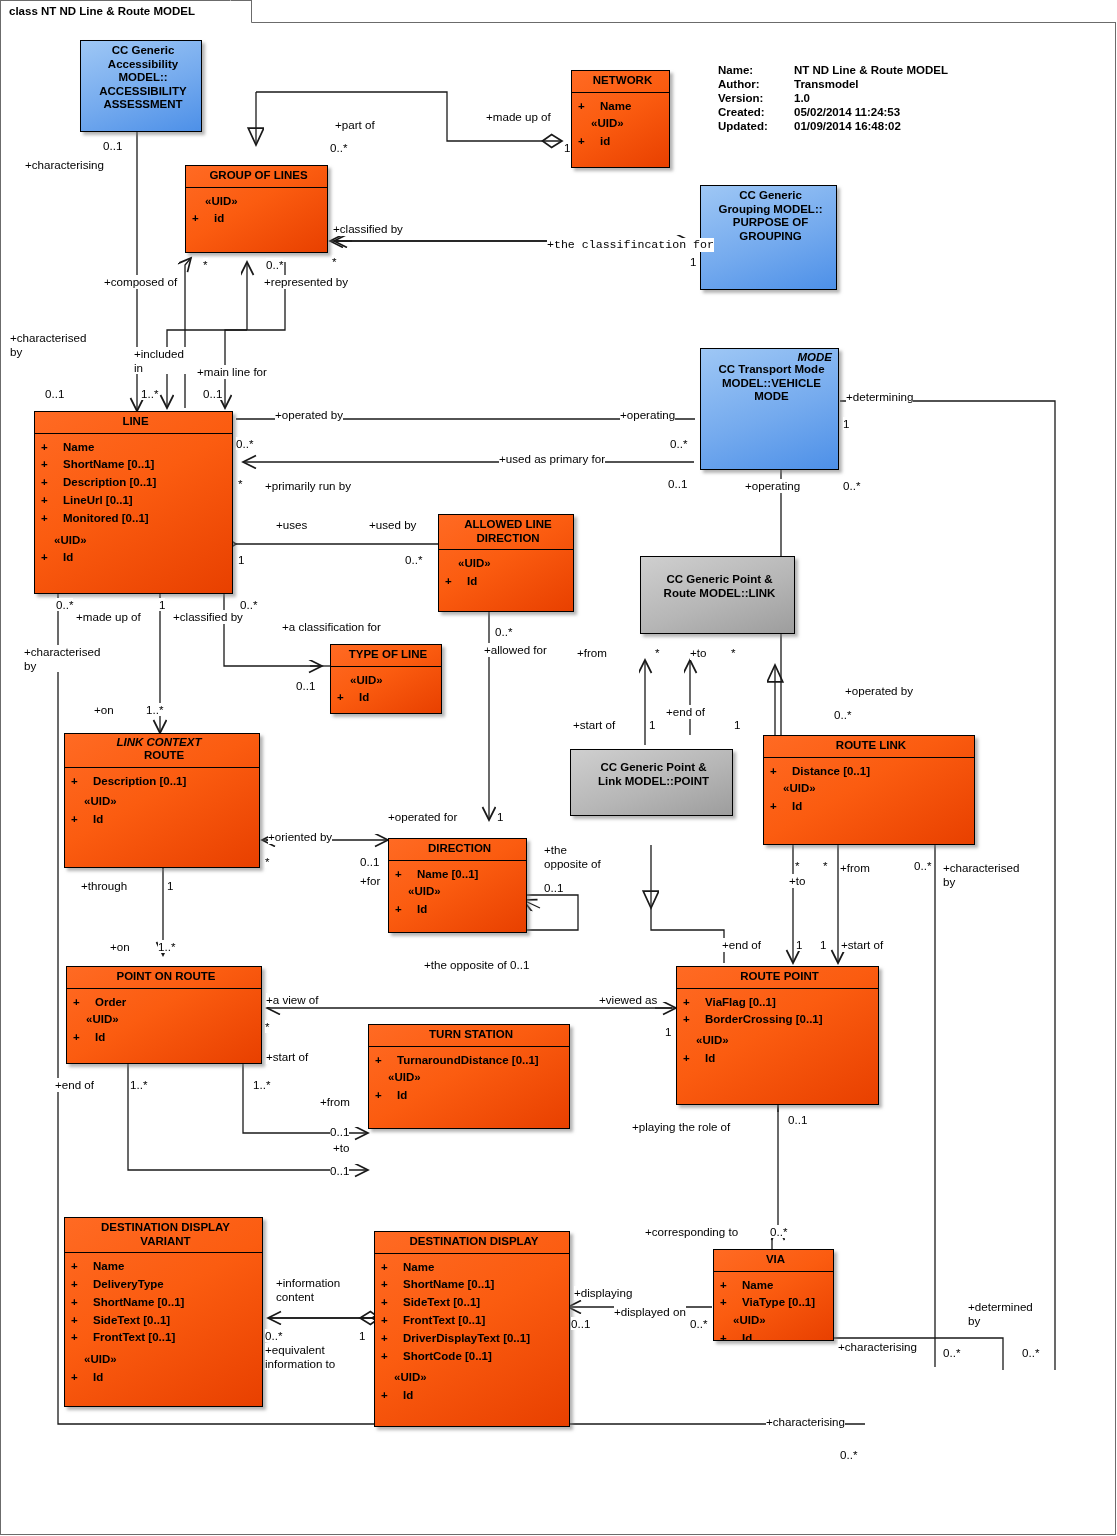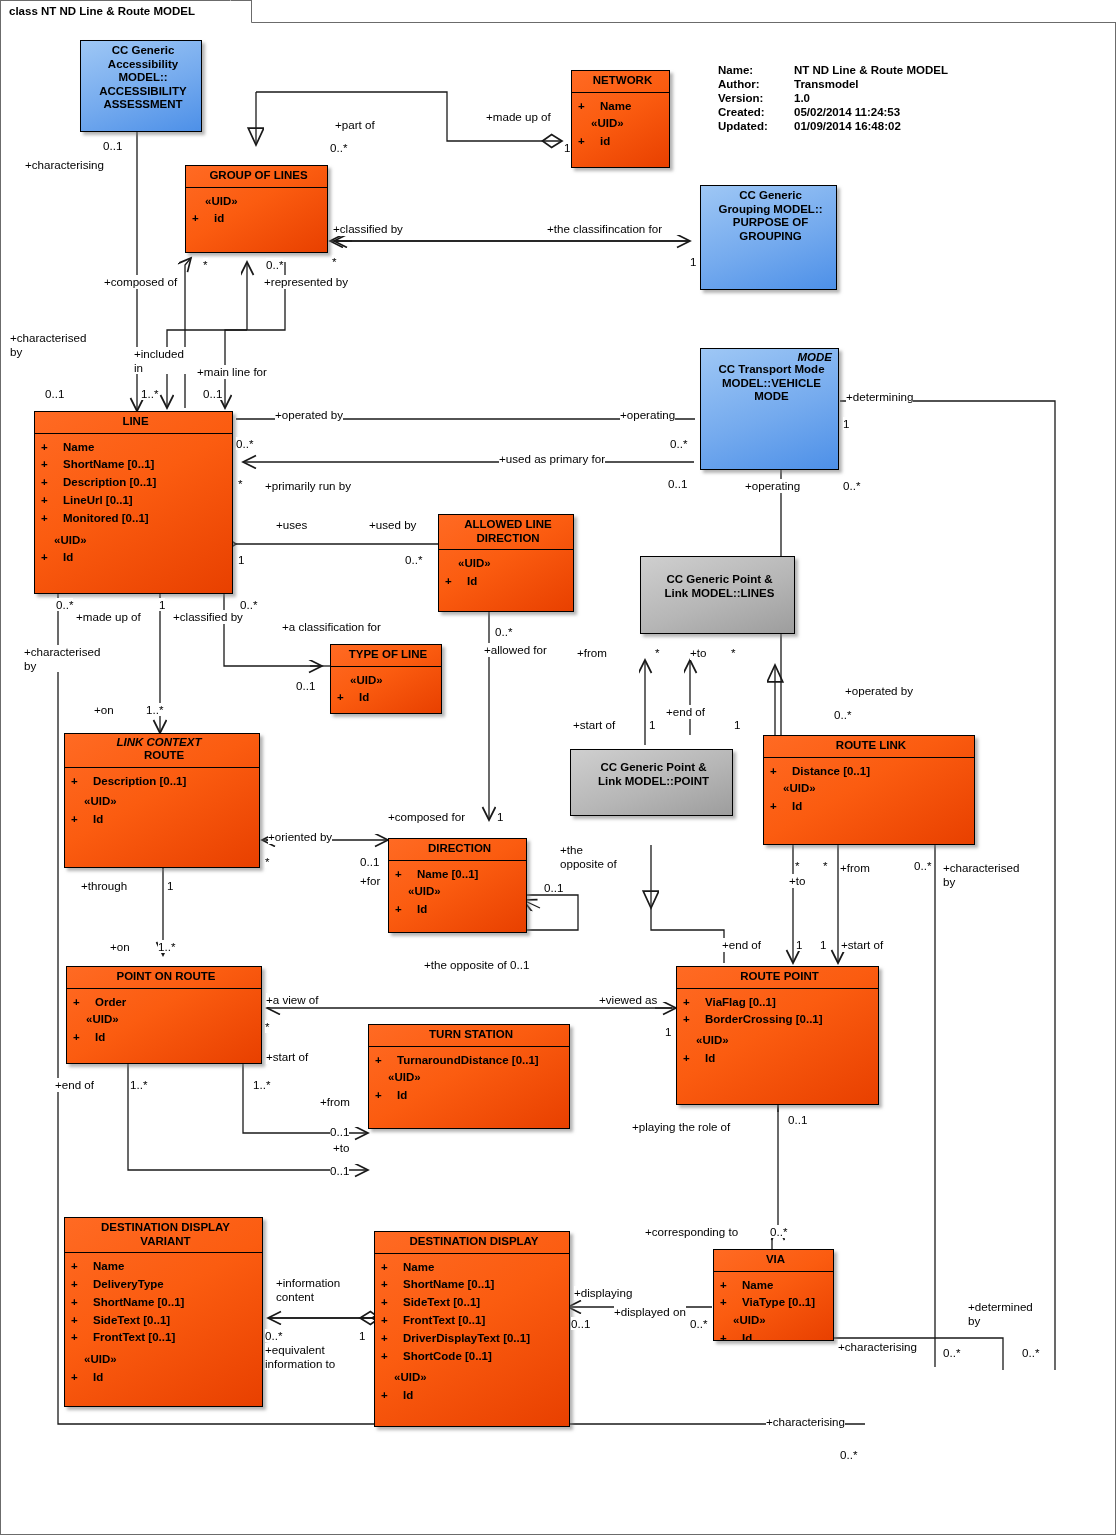--- a/index.html
+++ b/index.html
@@ -263,21 +263,21 @@
     </div>
     <div class="sep body">
       <div class="uid">«UID»</div>
       <div class="attr"><span class="pm">+</span><span>Id</span></div>
     </div>
   </div>
 
   <div class="cls grey" style="left:640px; top:556px; width:155px; height:78px;">
     <div class="hdr" style="padding-top:16px;">
       <div>CC Generic Point &amp;</div>
-      <div>Link MODEL::LINES</div>
+      <div>Route MODEL::LINK</div>
     </div>
   </div>
 
   <div class="cls grey" style="left:570px; top:749px; width:163px; height:67px;">
     <div class="hdr" style="padding-top:11px;">
       <div>CC Generic Point &amp;</div>
       <div>Link MODEL::POINT</div>
     </div>
   </div>
 
@@ -415,21 +415,21 @@
 
   <div class="card" style="left:103px; top:139px;">0..1</div>
   <div class="lbl" style="left:25px; top:158px;">+characterising</div>
 
   <div class="lbl" style="left:335px; top:118px;">+part of</div>
   <div class="card" style="left:330px; top:141px;">0..*</div>
   <div class="lbl" style="left:486px; top:110px;">+made up of</div>
   <div class="card" style="left:564px; top:141px;">1</div>
 
   <div class="lbl" style="left:333px; top:222px;">+classified by</div>
-  <div class="lbl" style="left:547px; top:222px;">+the classifincation for</div>
+  <div class="lbl" style="left:547px; top:238px;font-family:Liberation Mono, monospace;">+the classifincation for</div>
   <div class="card" style="left:690px; top:255px;">1</div>
   <div class="card" style="left:332px; top:255px;">*</div>
 
   <div class="card" style="left:203px; top:258px;">*</div>
   <div class="lbl" style="left:104px; top:275px;">+composed of</div>
   <div class="card" style="left:266px; top:258px;">0..*</div>
   <div class="lbl" style="left:264px; top:275px;">+represented by</div>
 
   <div class="lbl multi" style="left:10px; top:331px; width:90px;">+characterised by</div>
   <div class="card" style="left:45px; top:387px;">0..1</div>
@@ -488,24 +488,24 @@
   <div class="card" style="left:734px; top:718px;">1</div>
 
   <div class="lbl" style="left:845px; top:684px;">+operated by</div>
   <div class="card" style="left:834px; top:708px;">0..*</div>
 
   <div class="lbl" style="left:268px; top:830px;">+oriented by</div>
   <div class="card" style="left:265px; top:855px;">*</div>
   <div class="card" style="left:360px; top:855px;">0..1</div>
   <div class="lbl" style="left:360px; top:874px;">+for</div>
 
-  <div class="lbl" style="left:388px; top:810px;">+composed for</div>
+  <div class="lbl" style="left:388px; top:810px;">+operated for</div>
   <div class="card" style="left:497px; top:810px;">1</div>
 
-  <div class="lbl multi" style="left:544px; top:843px; width:60px;margin-left:16px;">+the opposite of</div>
+  <div class="lbl multi" style="left:544px; top:843px; width:60px;">+the opposite of</div>
   <div class="card" style="left:544px; top:881px;">0..1</div>
   <div class="lbl" style="left:424px; top:958px;">+the opposite of 0..1</div>
 
   <div class="lbl" style="left:81px; top:879px;">+through</div>
   <div class="card" style="left:167px; top:879px;">1</div>
 
   <div class="lbl" style="left:110px; top:940px;">+on</div>
   <div class="card" style="left:158px; top:940px;">1..*</div>
 
   <div class="lbl" style="left:266px; top:993px;">+a view of</div>

